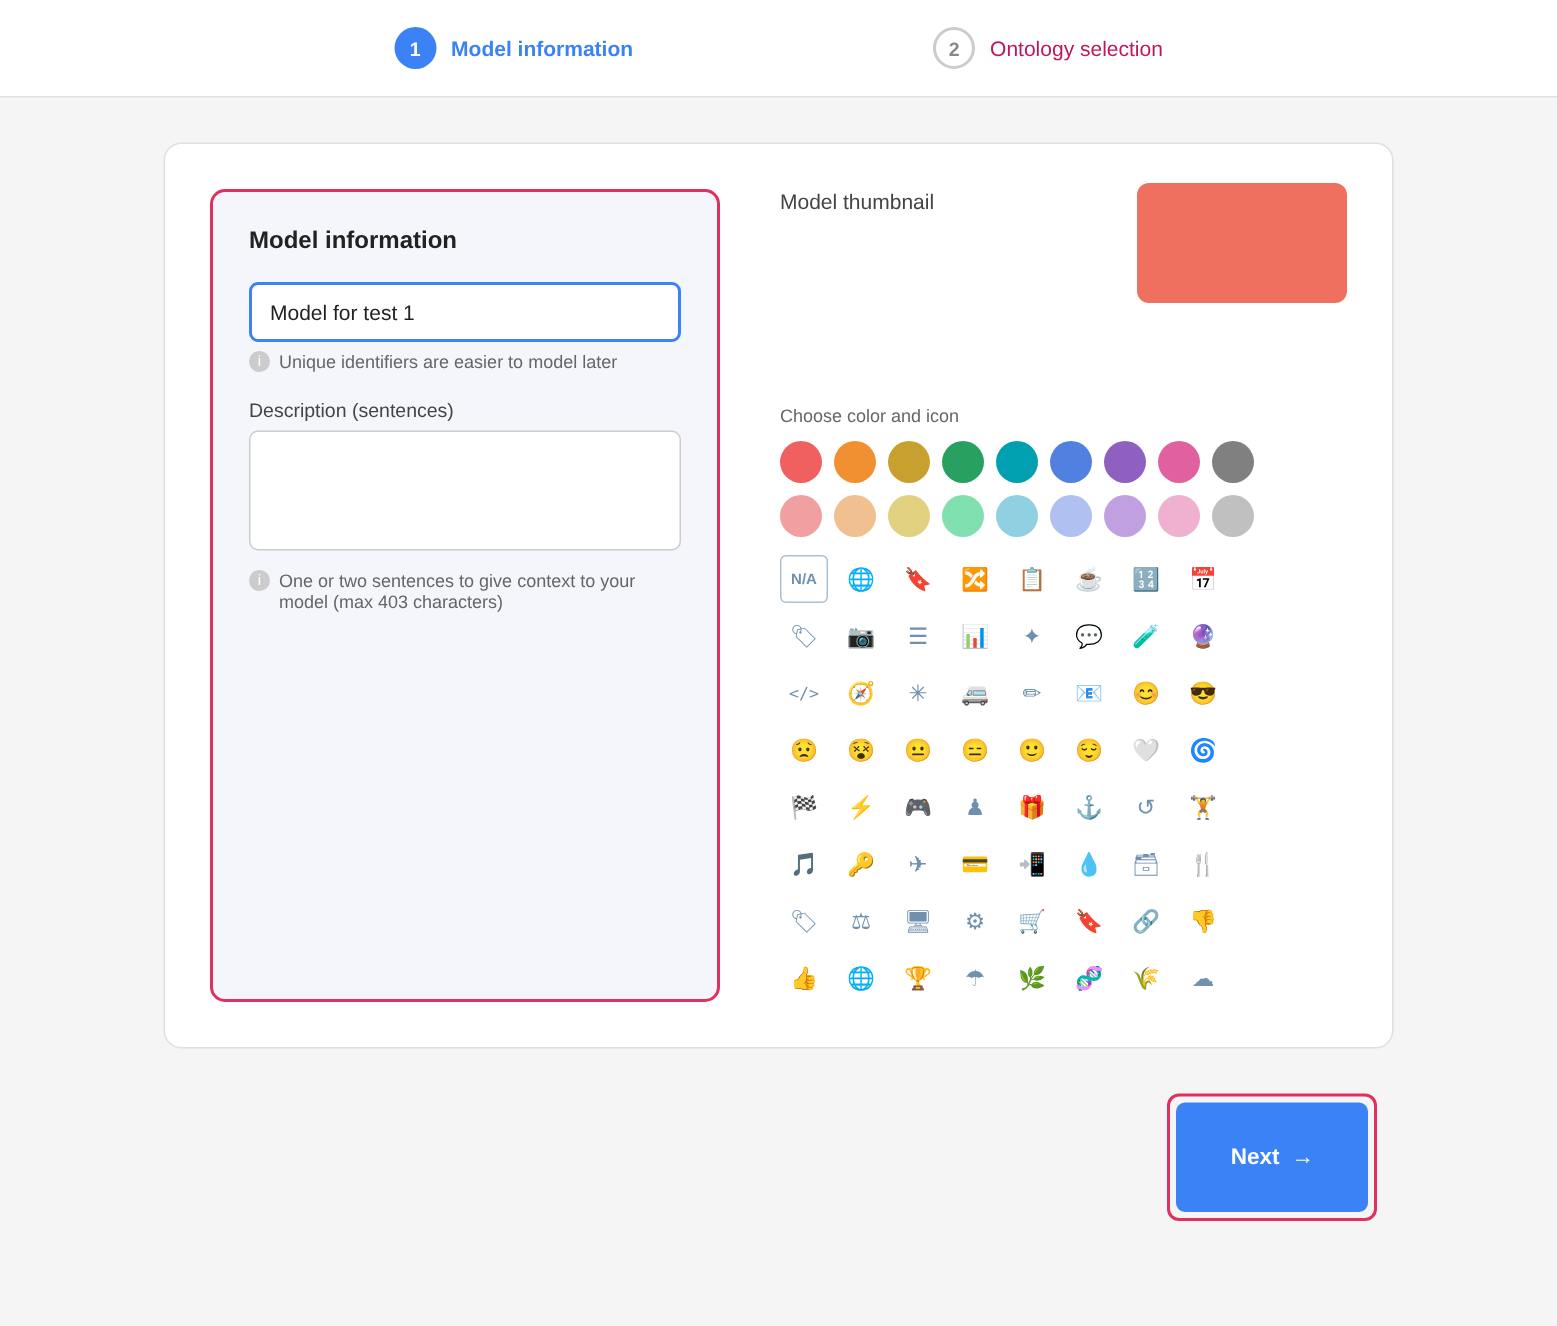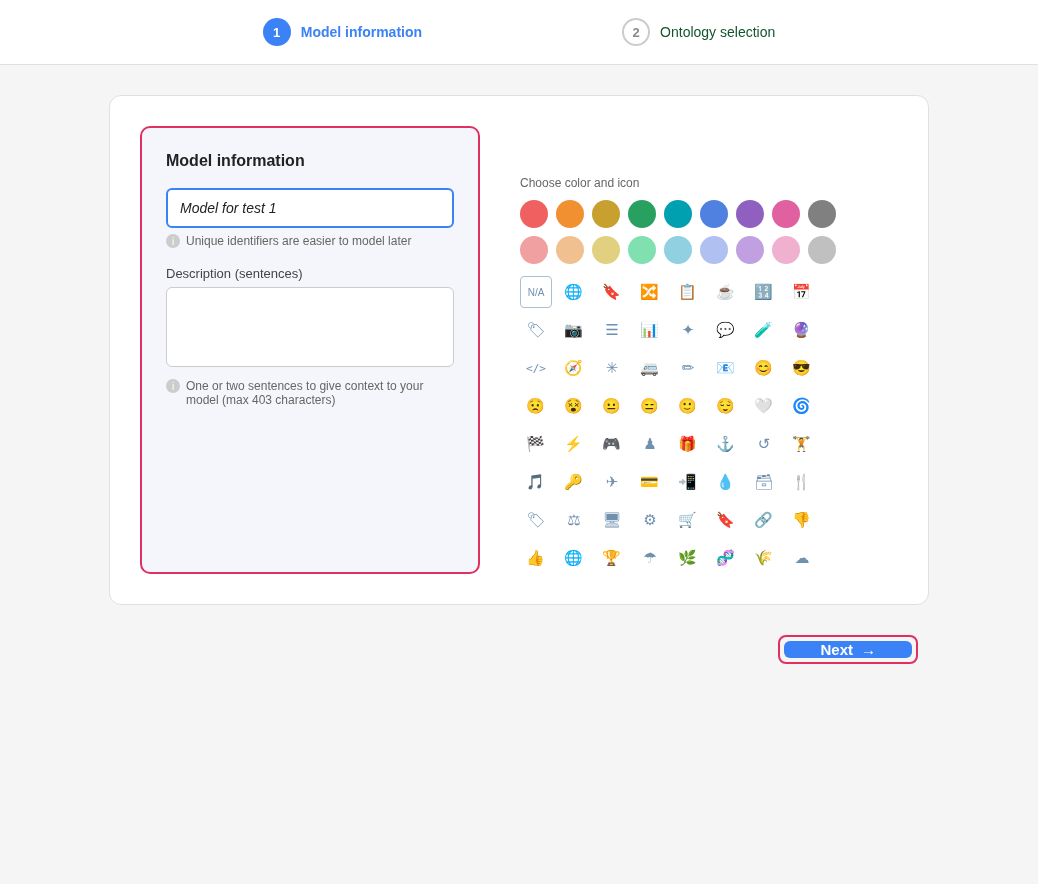--- a/index.html
+++ b/index.html
@@ -48,21 +48,21 @@
       border: 2px solid #ccc;
     }
 
     .step-label.active {
       color: #3b82f6;
       font-weight: 600;
       font-size: 14px;
     }
 
     .step-label.inactive {
-      color: #14532d;
+      color: #be185d;
       font-size: 14px;
       text-align: right;
     }
 
     .main-content {
       display: flex;
       justify-content: center;
       padding: 30px 20px;
     }
 
@@ -99,21 +99,20 @@
 
     .name-input {
       width: 100%;
       border: 2px solid #3b82f6;
       border-radius: 6px;
       padding: 10px 12px;
       font-size: 14px;
       color: #222;
       outline: none;
       background: #fff;
-      font-style: italic;
     }
 
     .hint {
       display: flex;
       align-items: center;
       gap: 6px;
       margin-top: 6px;
       font-size: 12px;
       color: #666;
     }
@@ -175,21 +174,21 @@
       height: 80px;
       border-radius: 8px;
       background: #f07060;
       float: right;
       margin-top: -30px;
     }
 
     .color-section-label {
       font-size: 12px;
       color: #666;
-      margin-top: 50px;
+      margin-top: 68px;
       margin-bottom: 10px;
       clear: both;
     }
 
     .color-row {
       display: flex;
       gap: 8px;
       margin-bottom: 8px;
     }
 
@@ -214,21 +213,21 @@
       align-items: center;
       justify-content: center;
       cursor: pointer;
       border-radius: 4px;
       font-size: 15px;
       color: #7090b0;
     }
 
     .icon-cell.nda {
       font-size: 10px;
-      font-weight: 400;
+      font-weight: 700;
       color: #7090b0;
       border: 1px solid #aac0d0;
       border-radius: 4px;
     }
 
     .bottom-bar {
       display: flex;
       justify-content: flex-end;
       padding: 0 120px 30px 0;
     }
@@ -237,21 +236,21 @@
       border: 2px solid #e03060;
       border-radius: 8px;
       padding: 4px;
     }
 
     .next-btn {
       background: #3b82f6;
       color: #fff;
       border: none;
       border-radius: 6px;
-      padding: 0 36px;
+      padding: 28px 36px;
       font-size: 15px;
       font-weight: 600;
       cursor: pointer;
       display: flex;
       align-items: center;
       gap: 8px;
     }
 
     .clearfix::after {
       content: '';
@@ -287,20 +286,24 @@
 
       <div class="desc-label">Description (sentences)</div>
       <textarea class="desc-textarea" style=""></textarea>
       <div class="desc-hint">
         <span class="hint-icon">i</span>
         <span>One or two sentences to give context to your model (max 403 characters)</span>
       </div>
     </div>
 
     <div class="right-panel">
+      <div class="clearfix">
+        <div class="thumbnail-title">Model thumbnail</div>
+        <div class="thumbnail-preview"></div>
+      </div>
 
       <div class="color-section-label">Choose color and icon</div>
 
       <div class="color-row">
         <div class="color-dot" style="background:#f06060"></div>
         <div class="color-dot" style="background:#f09030"></div>
         <div class="color-dot" style="background:#c8a030"></div>
         <div class="color-dot" style="background:#28a060"></div>
         <div class="color-dot" style="background:#00a0b0"></div>
         <div class="color-dot" style="background:#5080e0"></div>

